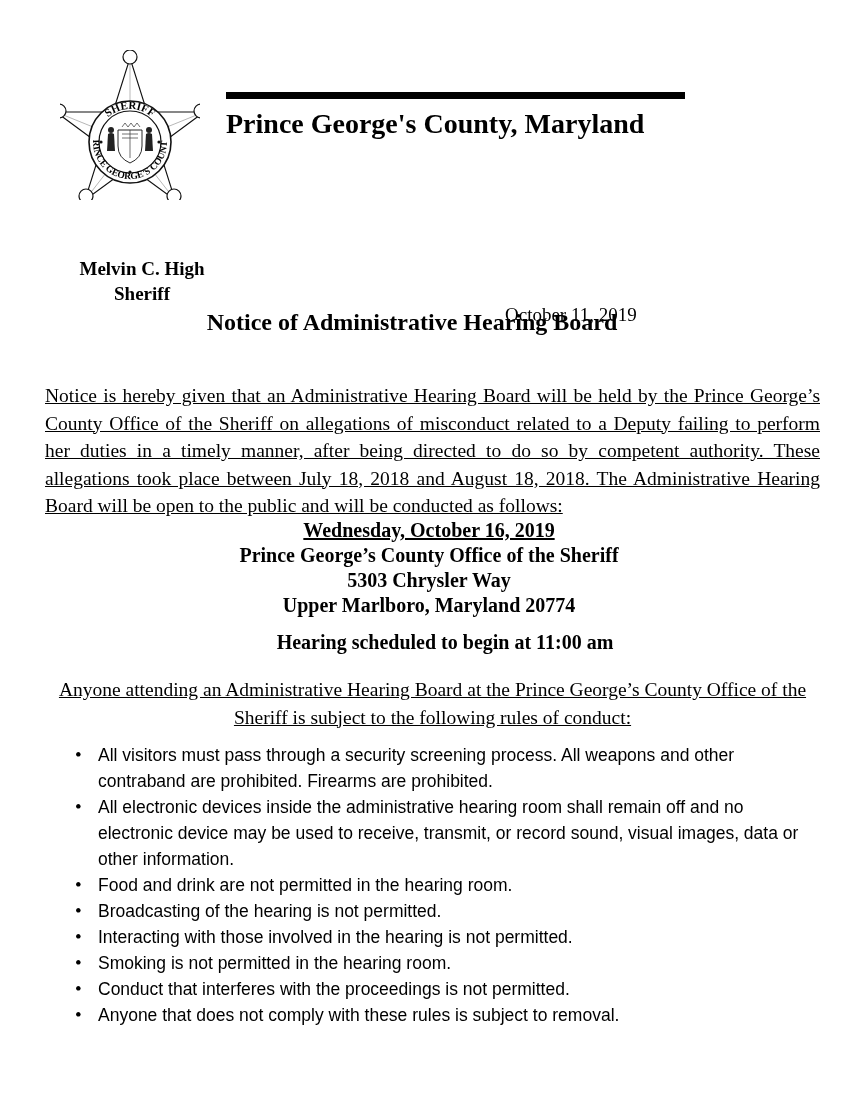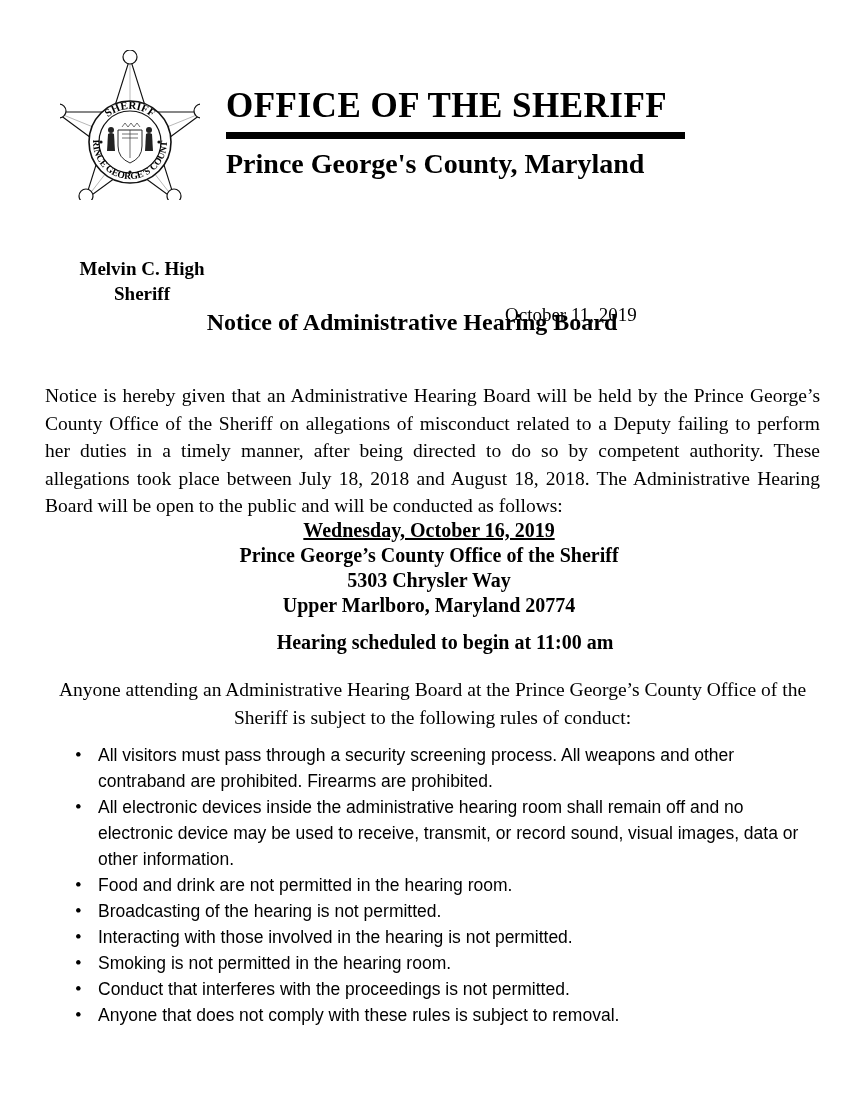--- a/index.html
+++ b/index.html
@@ -112,20 +112,21 @@
 
   
   .para {
     position: absolute;
     left: 45px;
     width: 775px;
     font-size: 19.5px;
     line-height: 27.5px;
     text-align: justify;
     text-justify: inter-word;
+    text-decoration: underline;
   }
   .para-intro { top: 382px; }
   .para-rules { top: 676px; text-align: center; }
 
   
   .details {
     position: absolute;
     top: 518px;
     left: 0;
     width: 858px;
@@ -244,21 +245,20 @@
 
         <g fill="#111111">
           <circle cx="41" cy="92" r="1.6"></circle>
           <circle cx="99" cy="92" r="1.6"></circle>
           <circle cx="70" cy="122" r="1.6"></circle>
         </g>
       </svg>
     </div>
 
     <div class="lh-text">
-      <div class="lh-title">OFFICE OF THE SHERIFF</div>
       <div class="lh-rule"></div>
       <div class="lh-sub">Prince George's County, Maryland</div>
     </div>
   </div>
 
   <div class="namedate">
     <div class="sheriff-block">
       <div>Melvin C. High</div>
       <div>Sheriff</div>
     </div>

